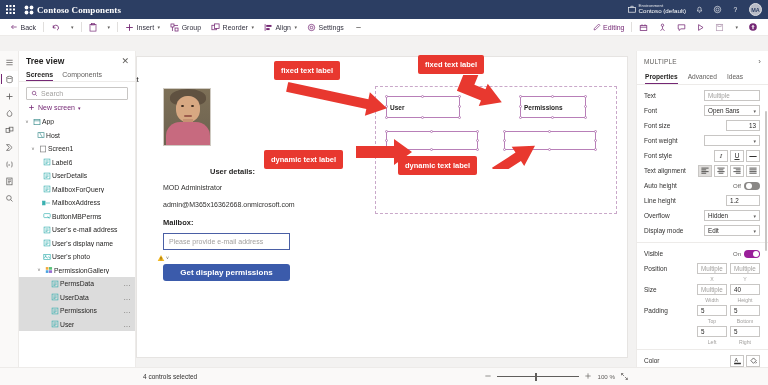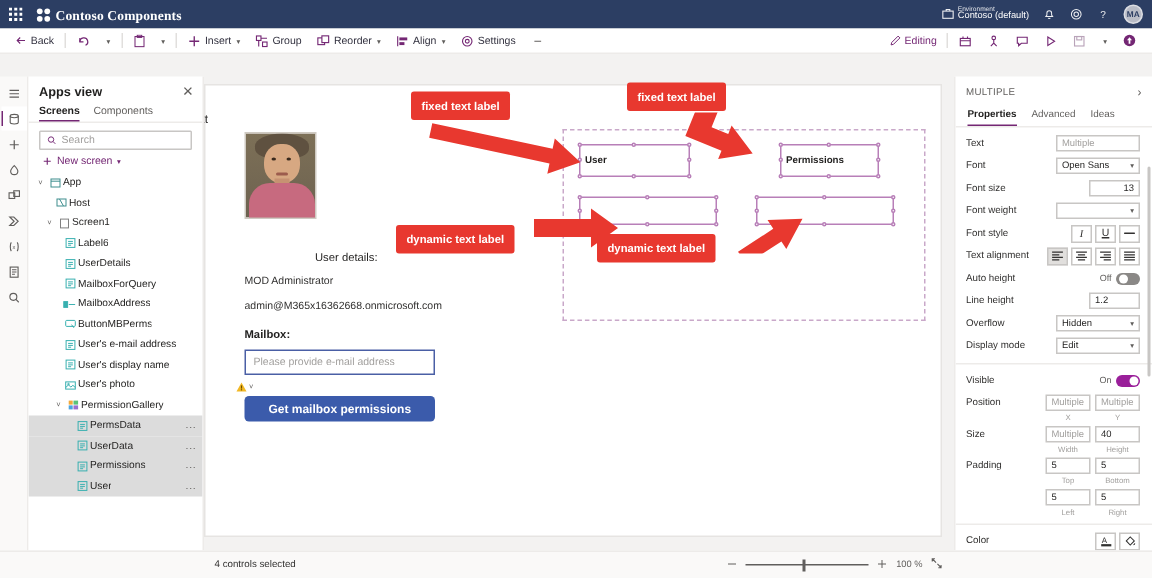--- a/index.html
+++ b/index.html
@@ -128,21 +128,21 @@
     border:1px solid #cfcac2; overflow:hidden;
   }
   .photo .hair{position:absolute;left:6px;top:0;width:36px;height:17px;background:#5f5140;border-radius:50% 50% 40% 40%;}
   .photo .face{position:absolute;left:12px;top:7px;width:24px;height:26px;background:#d7a882;border-radius:46%;}
   .photo .eyeL,.photo .eyeR{position:absolute;top:16px;width:3px;height:2px;background:#39291d;border-radius:50%;}
   .photo .eyeL{left:17px;} .photo .eyeR{left:27px;}
   .photo .mouth{position:absolute;left:20px;top:26px;width:8px;height:2px;background:#9c5c4d;border-radius:2px;}
   .photo .shirt{position:absolute;left:2px;top:33px;width:44px;height:25px;background:#c76a7f;border-radius:14px 14px 0 0;}
   .photo .neck{position:absolute;left:19px;top:30px;width:10px;height:7px;background:#c69272;}
 
-  .ud-title { position:absolute; left:26px; top:110px; font-size:7.5px; font-weight:normal; color:#201f1e;padding-left:47px;}
+  .ud-title { position:absolute; left:26px; top:110px; font-size:7.5px; font-weight:bold; color:#201f1e;padding-left:47px;}
   .ud-name  { position:absolute; left:26px; top:127px; font-size:7px; color:#323130;}
   .ud-mail  { position:absolute; left:26px; top:144px; font-size:7px; color:#323130;}
   .mb-title { position:absolute; left:26px; top:161px; font-size:7.5px; font-weight:bold; color:#201f1e;}
   .mb-input {
     position:absolute; left:26px; top:176px; width:127px; height:17px;
     border:1px solid #4a5fa5; background:#fff; display:flex; align-items:center; padding:0 5px;
   }
   .mb-input span { font-size:7px; color:#a19f9d; }
   .warn { position:absolute; left:20px; top:197px; display:flex; align-items:center; gap:1px;}
   .warn .chev { font-size:5px; color:#605e5c;}
@@ -458,21 +458,21 @@
     <div class="rail-btn">
       <svg width="9" height="9" viewBox="0 0 12 12" stroke="#605e5c" stroke-width="1" fill="none">
           <circle cx="5.2" cy="5.2" r="3.1"></circle>
           <path d="M7.5 7.5l2.5 2.5"></path>
         </svg>
     </div>
   </div>
 
   <div class="tree">
     <div class="tree-head">
-      <span class="tree-title">Apps view</span>
+      <span class="tree-title">Tree view</span>
       <span class="tree-close">✕</span>
     </div>
     <div class="tree-tabs">
       <span class="tree-tab sel">Screens</span>
       <span class="tree-tab">Components</span>
     </div>
     <div class="searchbox">
       <svg width="7" height="7" viewBox="0 0 12 12" stroke="#742774" stroke-width="1.1" fill="none">
           <circle cx="5.2" cy="5.2" r="3.1"></circle>
           <path d="M7.5 7.5l2.6 2.6"></path>
@@ -671,21 +671,21 @@
         <span>Please provide e-mail address</span>
       </div>
       <div class="warn">
         <svg width="8" height="8" viewBox="0 0 12 12">
             <path d="M6 1.4L11 10.4H1z" fill="#f2b824"></path>
             <rect x="5.4" y="4.4" width="1.2" height="3.2" fill="#6b4f00"></rect>
             <rect x="5.4" y="8.2" width="1.2" height="1.2" fill="#6b4f00"></rect>
           </svg>
         <span class="chev">˅</span>
       </div>
-      <div class="mb-btn">Get mailbox permissions</div>
+      <div class="mb-btn">Get display permissions</div>
 
       <div class="gallery">
         <div class="selbox" style="left:10px;top:9px;width:74px;height:22px;">
           <span class="lbl">User</span>
           <i class="h tl"></i>
             <i class="h tc"></i>
             <i class="h tr"></i>
           <i class="h ml"></i>
             <i class="h mr"></i>
           <i class="h bl"></i>

